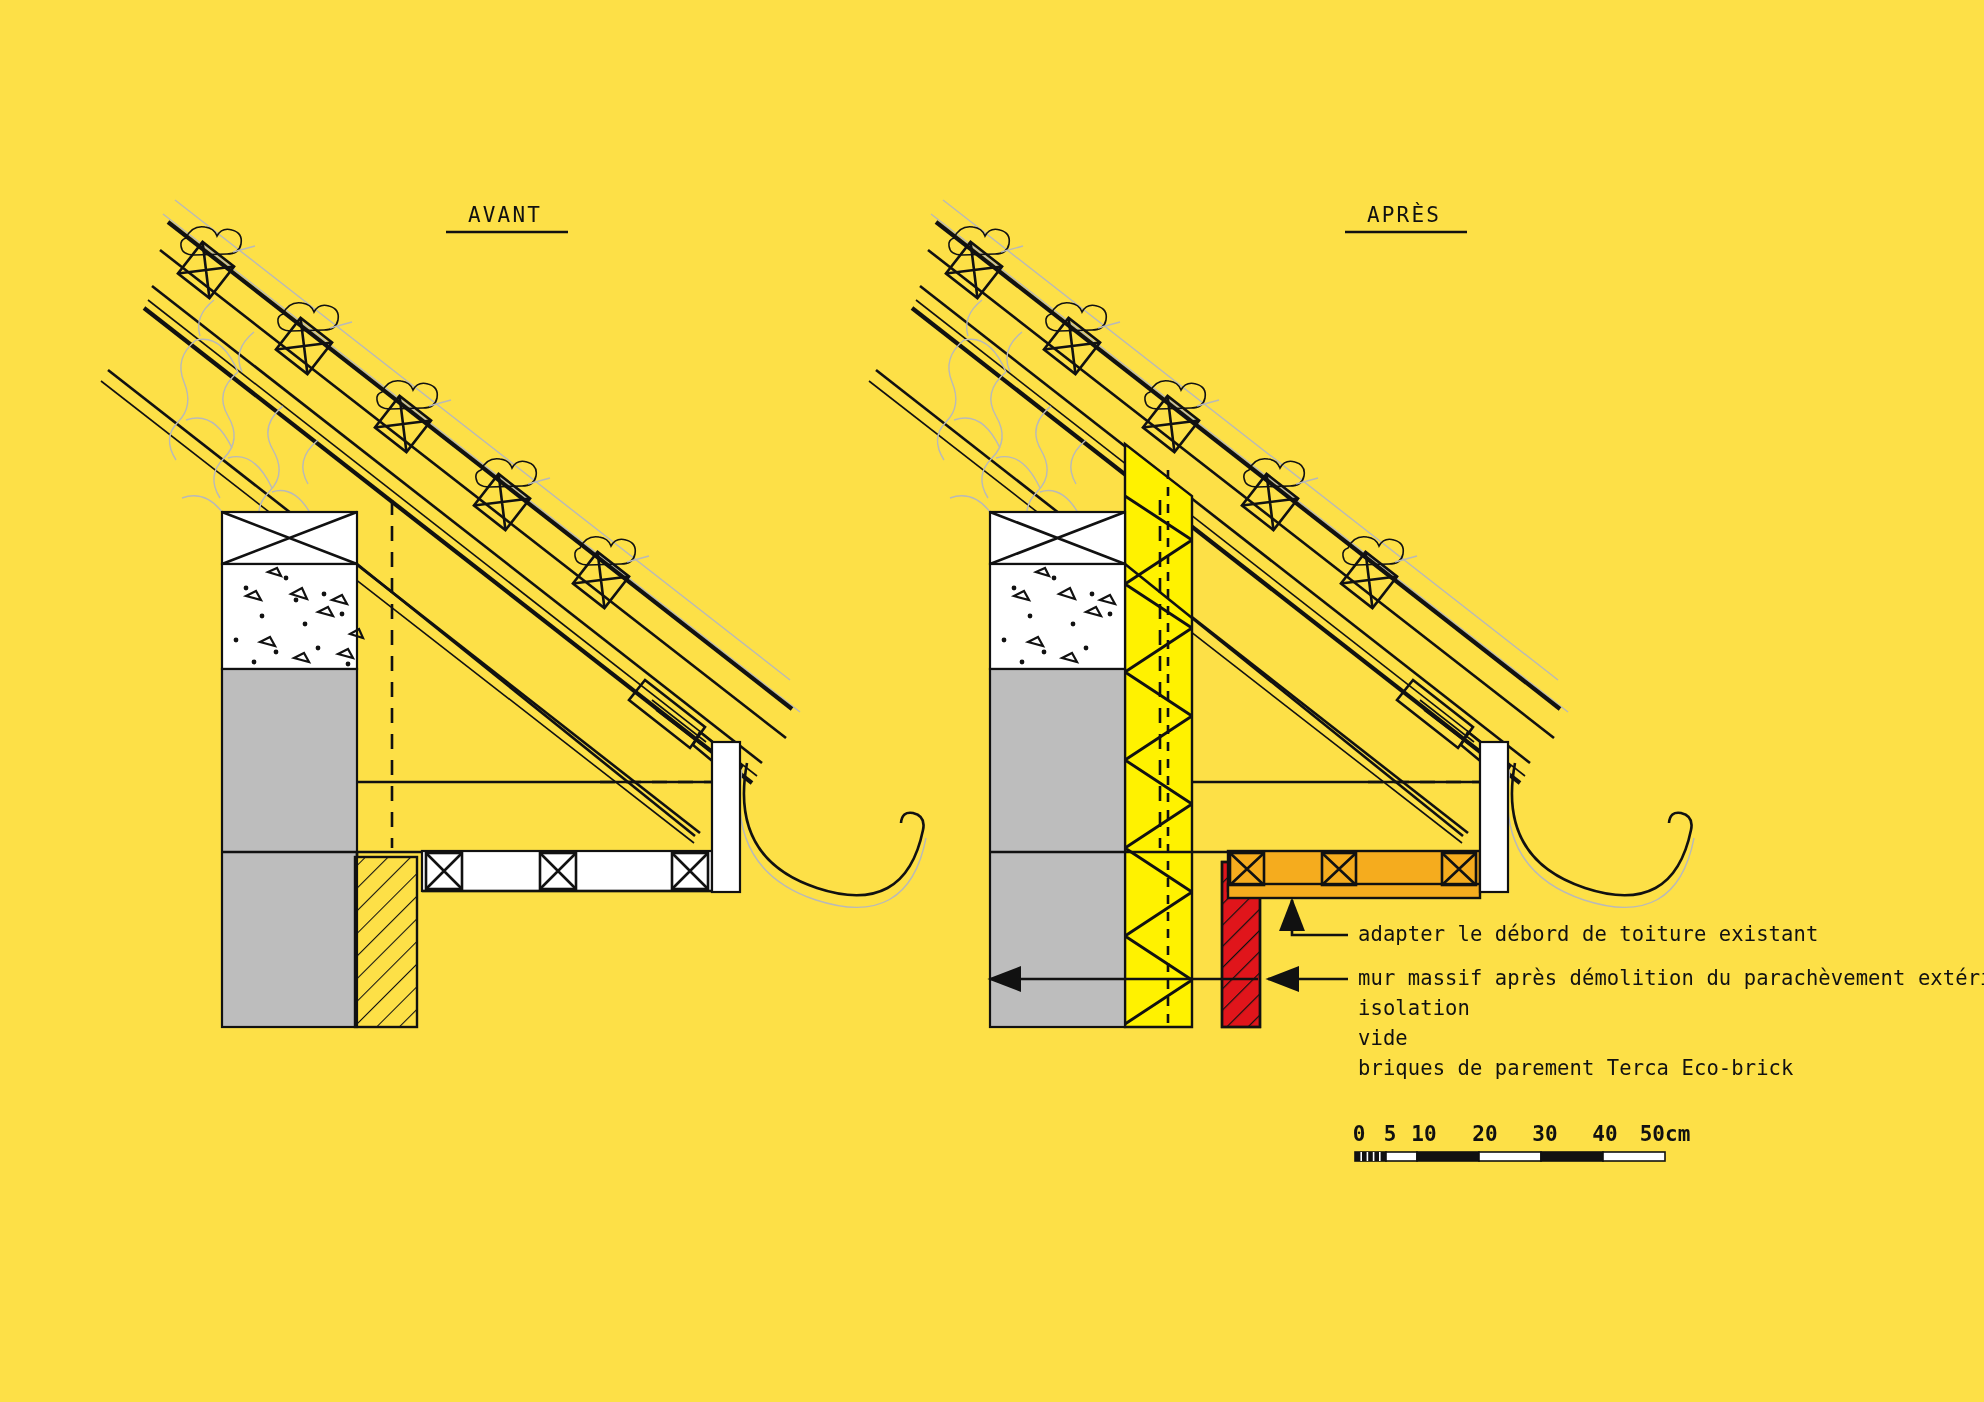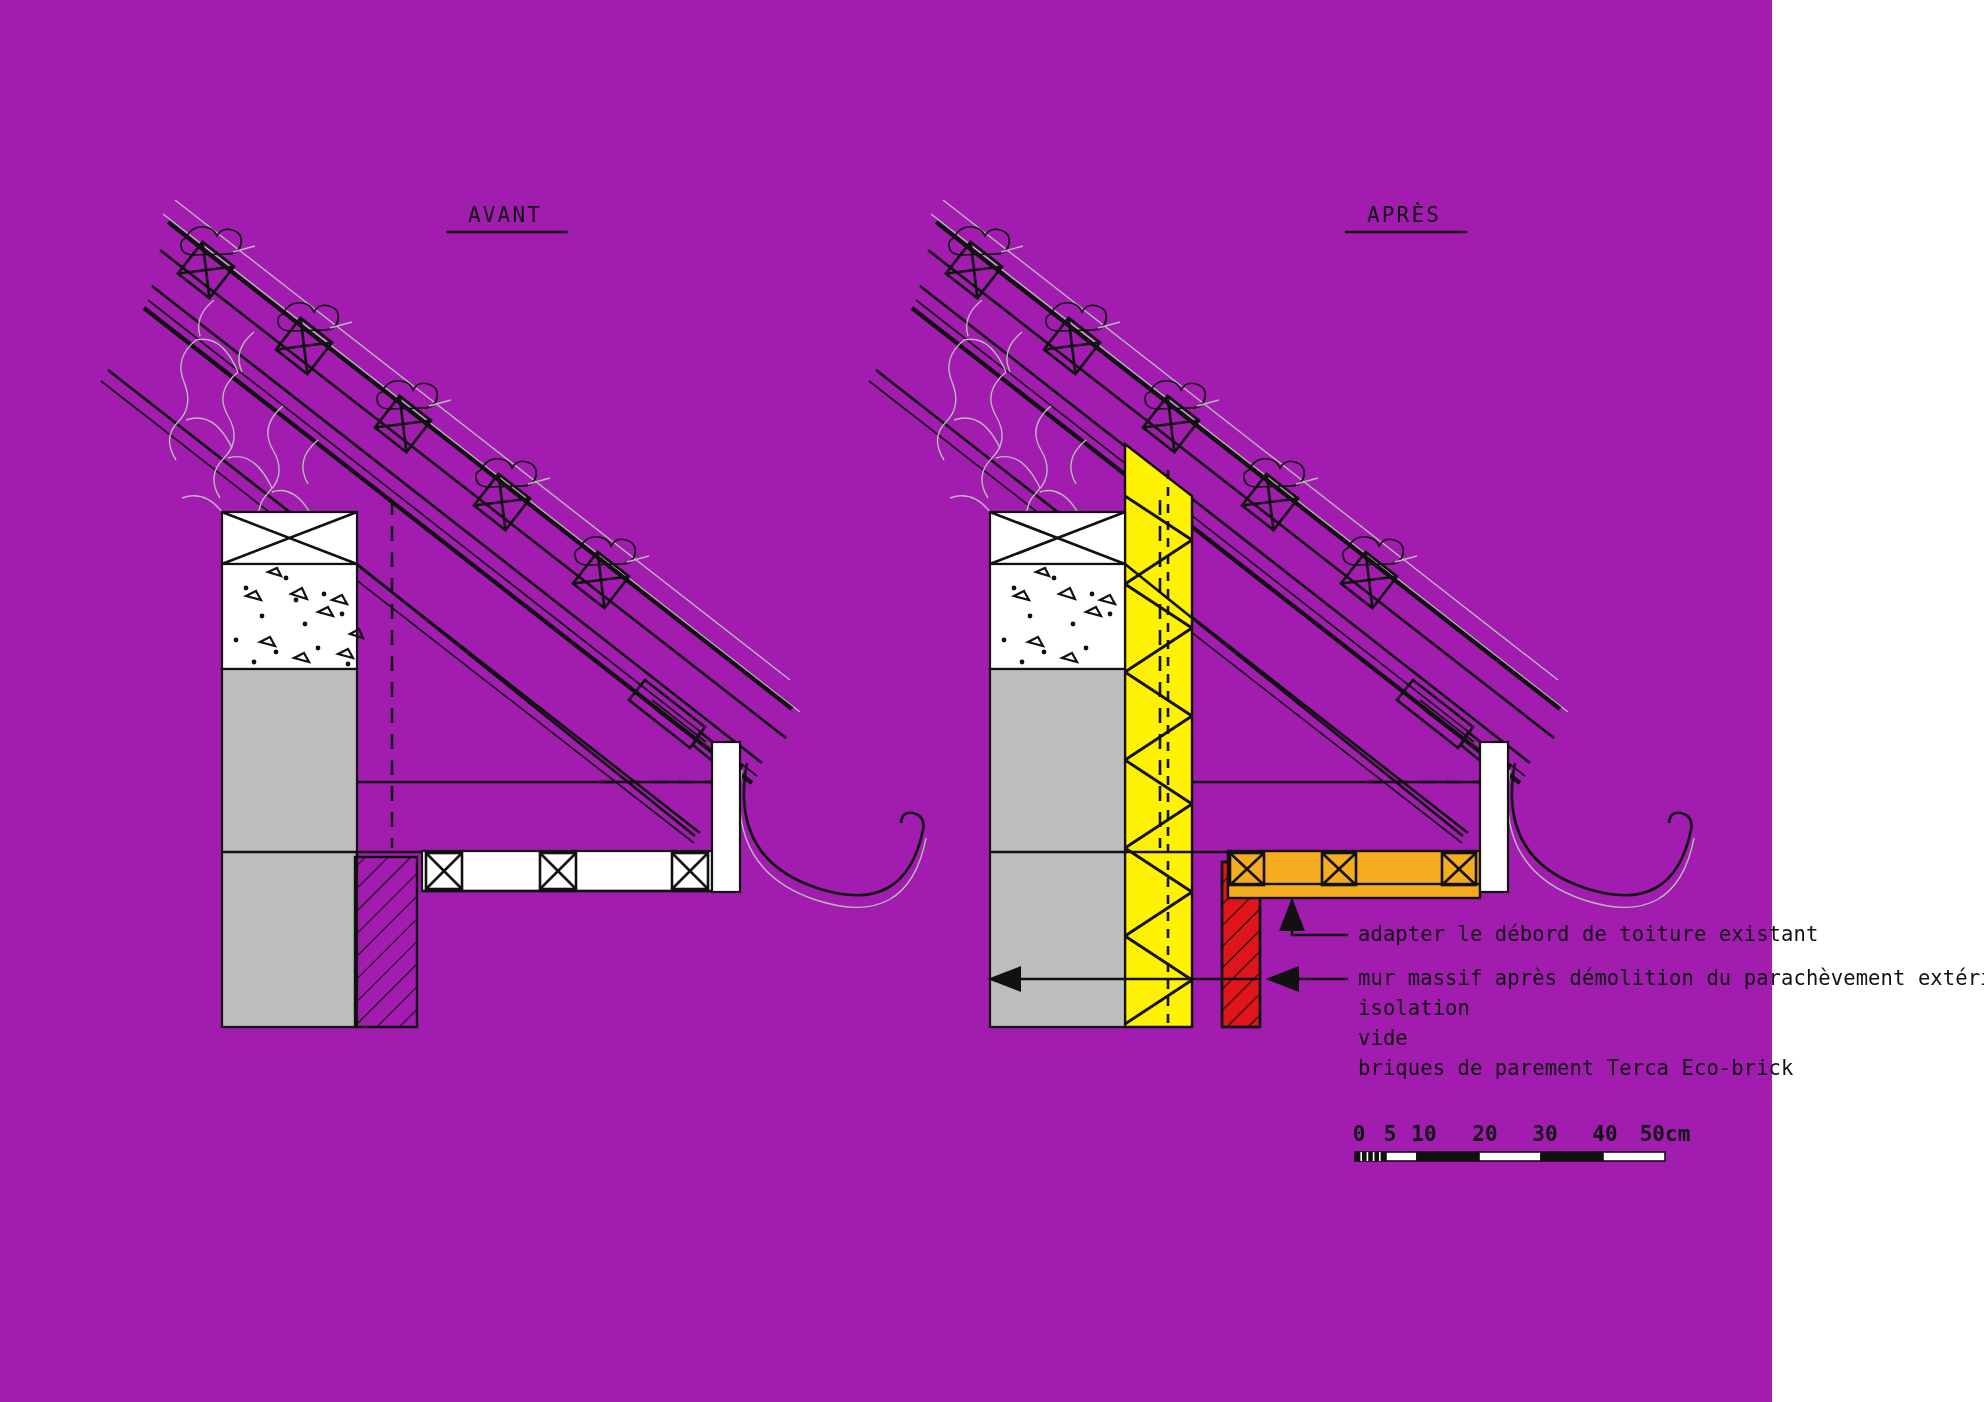--- a/index.html
+++ b/index.html
@@ -1,18 +1,18 @@
 <!DOCTYPE html>
 <html><head>
 <meta charset="utf-8">
 <style>
   html,body{margin:0;padding:0;background:#ffffff;}
   body{width:1984px;height:1402px;overflow:hidden;
        font-family:"DejaVu Sans Mono","Liberation Mono",monospace;}
-  #stage{position:relative;width:1772px;height:1402px;background:#a21caf;}
+  #stage{position:relative;width:1984px;height:1402px;background:#fde047;}
   svg{position:absolute;left:0;top:0;}
   .ttl{font-family:"DejaVu Sans Mono","Liberation Mono",monospace;
        font-size:21px;letter-spacing:2.2px;fill:#111;}
   .note{font-family:"DejaVu Sans Mono","Liberation Mono",monospace;
         font-size:20.5px;fill:#111;letter-spacing:.1px;}
   .scl{font-family:"DejaVu Sans Mono","Liberation Mono",monospace;
        font-size:21px;font-weight:bold;fill:#111;}
   .ln{fill:none;stroke:#111;}
   .thin{stroke-width:1.6;}
   .med{stroke-width:2.6;}

